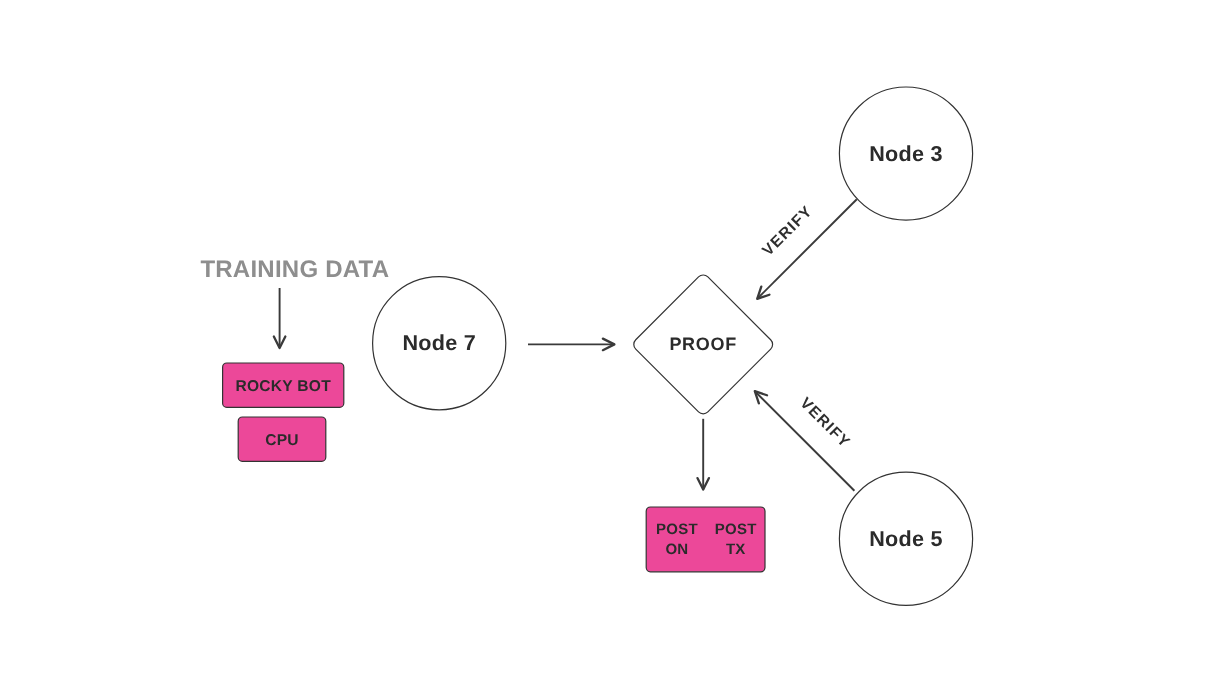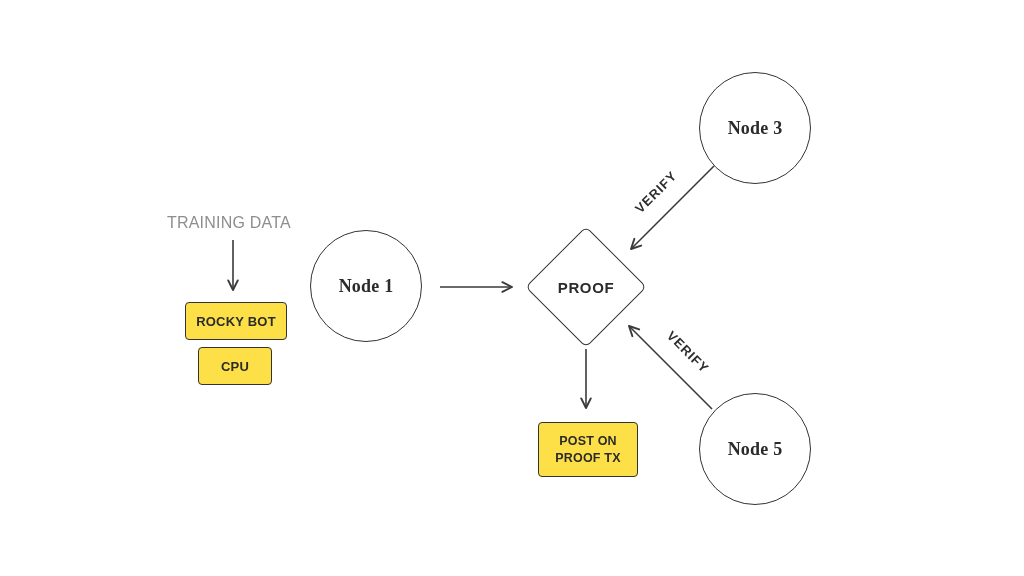--- a/index.html
+++ b/index.html
@@ -30,21 +30,20 @@
     border: 1.6px solid #333333;
     border-radius: 50%;
     background: #ffffff;
     display: flex;
     align-items: center;
     justify-content: center;
     font-weight: bold;
     font-size: 18px;
     letter-spacing: 0.2px;
     box-sizing: border-box;
-    font-family: Liberation Serif, serif;
   }
   .node1 { left: 310px; top: 230px; }
   .node3 { left: 699px; top: 72px; }
   .node2 { left: 699px; top: 393px; }
 
   .diamond {
     position: absolute;
     left: 543px;
     top: 244px;
     width: 86px;
@@ -64,41 +63,41 @@
     transform: rotate(-45deg);
     font-weight: bold;
     font-size: 15px;
     letter-spacing: 0.6px;
   }
 
   .rect-box {
     position: absolute;
     border: 1.6px solid #333333;
     border-radius: 4px;
-    background: #fde047;
+    background: #ec4899;
     display: flex;
     align-items: center;
     justify-content: center;
     font-weight: bold;
     font-size: 13px;
     letter-spacing: 0.2px;
     box-sizing: border-box;
     text-align: center;
   }
   .rocky-bot { left: 185px; top: 302px; width: 102px; height: 38px; }
   .cpu       { left: 198px; top: 347px; width: 74px;  height: 38px; text-align: right; }
   .post-box  { left: 538px; top: 422px; width: 100px; height: 55px;
-               flex-direction: column; font-size: 12.5px; line-height: 1.3; }
+               flex-direction: row; font-size: 12.5px; line-height: 1.3; }
 
   .training-label {
     position: absolute;
     left: 167px;
     top: 214px;
-    font-weight: normal;
-    font-size: 16px;
+    font-weight: bold;
+    font-size: 20px;
     letter-spacing: 0.2px;
     color: #8e8e8e;
     white-space: nowrap;
   }
 
   .verify-label {
     position: absolute;
     font-weight: bold;
     font-size: 13px;
     letter-spacing: 1px;
@@ -142,34 +141,34 @@
   <div class="training-label">TRAINING DATA</div>
 
   <div class="rect-box rocky-bot">
     <span>ROCKY BOT</span>
   </div>
   <div class="rect-box cpu">
     <span>CPU</span>
   </div>
 
   <div class="node-circle node1">
-    <span>Node 1</span>
+    <span>Node 7</span>
   </div>
   <div class="node-circle node3">
     <span>Node 3</span>
   </div>
   <div class="node-circle node2">
     <span>Node 5</span>
   </div>
 
   <div class="diamond">
     <div class="diamond-label">PROOF</div>
   </div>
 
   <div class="rect-box post-box">
     <span>POST ON</span>
-    <span>PROOF TX</span>
+    <span>POST TX</span>
   </div>
 
   <div class="verify-label verify-top">VERIFY</div>
   <div class="verify-label verify-bottom">VERIFY</div>
 
 </div>
 
 </body></html>

